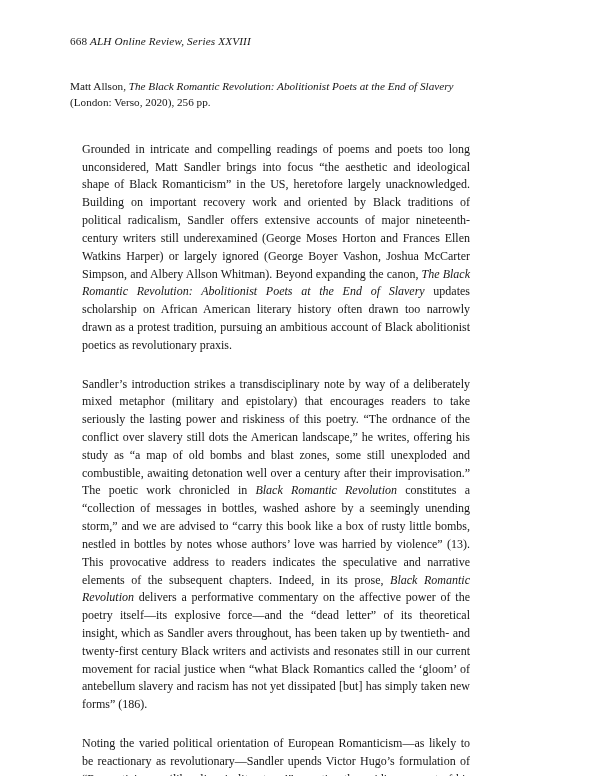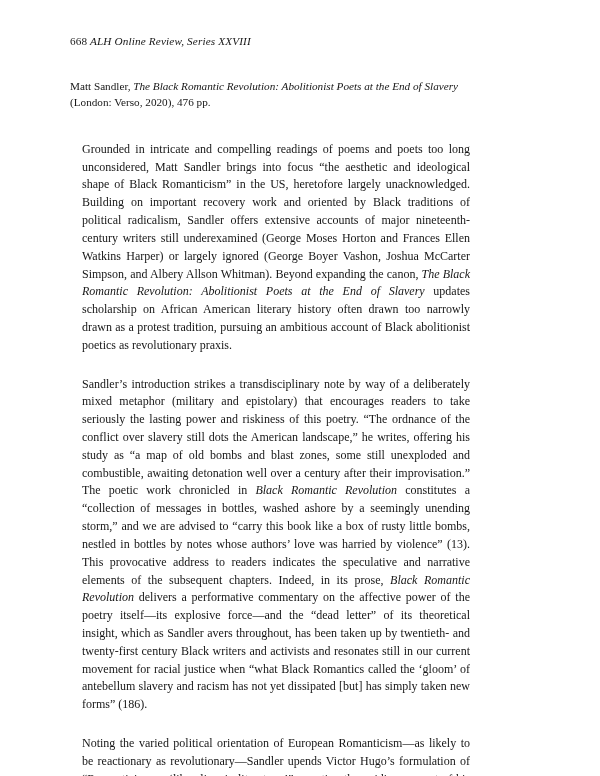--- a/index.html
+++ b/index.html
@@ -105,22 +105,22 @@
 <div id="page">
 
   <div id="content">
 
     <div class="running-head">
       <span class="folio">668</span>
       <span>ALH Online Review, Series XXVIII</span>
     </div>
 
     <div class="bookref">
-      <span>Matt Sandler, </span><span class="title">The Black Romantic Revolution: Abolitionist Poets at the End of Slavery</span><br>
-      <span>(London: Verso, 2020), 476 pp.</span>
+      <span>Matt Allson, </span><span class="title">The Black Romantic Revolution: Abolitionist Poets at the End of Slavery</span><br>
+      <span>(London: Verso, 2020), 256 pp.</span>
     </div>
 
 
     <p class="body-par first"><span>Grounded in intricate and compelling readings of poems and poets too long unconsidered, Matt Sandler brings into focus “the aesthetic and ideological shape of Black Romanticism” in the US, heretofore largely unacknowledged. Building on important recovery work and oriented by Black traditions of political radicalism, Sandler offers extensive accounts of major nineteenth-century writers still underexamined (George Moses Horton and Frances Ellen Watkins Harper) or largely ignored (George Boyer Vashon, Joshua McCarter Simpson, and Albery Allson Whitman). Beyond expanding the canon, </span><span class="it">The Black Romantic Revolution: Abolitionist Poets at the End of Slavery</span><span> updates scholarship on African American literary history often drawn too narrowly drawn as a protest tradition, pursuing an ambitious account of Black abolitionist poetics as revolutionary praxis.</span></p>
     <p class="body-par"><span>Sandler’s introduction strikes a transdisciplinary note by way of a deliberately mixed metaphor (military and epistolary) that encourages readers to take seriously the lasting power and riskiness of this poetry. “The ordnance of the conflict over slavery still dots the American landscape,” he writes, offering his study as “a map of old bombs and blast zones, some still unexploded and combustible, awaiting detonation well over a century after their improvisation.” The poetic work chronicled in </span><span class="it">Black Romantic Revolution</span><span> constitutes a “collection of messages in bottles, washed ashore by a seemingly unending storm,” and we are advised to “carry this book like a box of rusty little bombs, nestled in bottles by notes whose authors’ love was harried by violence” (13). This provocative address to readers indicates the speculative and narrative elements of the subsequent chapters. Indeed, in its prose, </span><span class="it">Black Romantic Revolution</span><span> delivers a performative commentary on the affective power of the poetry itself—its explosive force—and the “dead letter” of its theoretical insight, which as Sandler avers throughout, has been taken up by twentieth- and twenty-first century Black writers and activists and resonates still in our current movement for racial justice when “what Black Romantics called the ‘gloom’ of antebellum slavery and racism has not yet dissipated [but] has simply taken new forms” (186).</span></p>
     <p class="body-par"><span>Noting the varied political orientation of European Romanticism—as likely to be reactionary as revolutionary—Sandler upends Victor Hugo’s formulation of “Romanticism as ‘liberalism in literature,’” asserting the guiding precept of his study, that “Black Romanticism is abolition-democracy in literature.” The latter phrase, of course, is the name W.E.B. DuBois gives to the revolutionary impulse of Black political</span></p>
 
   </div>
 
 

